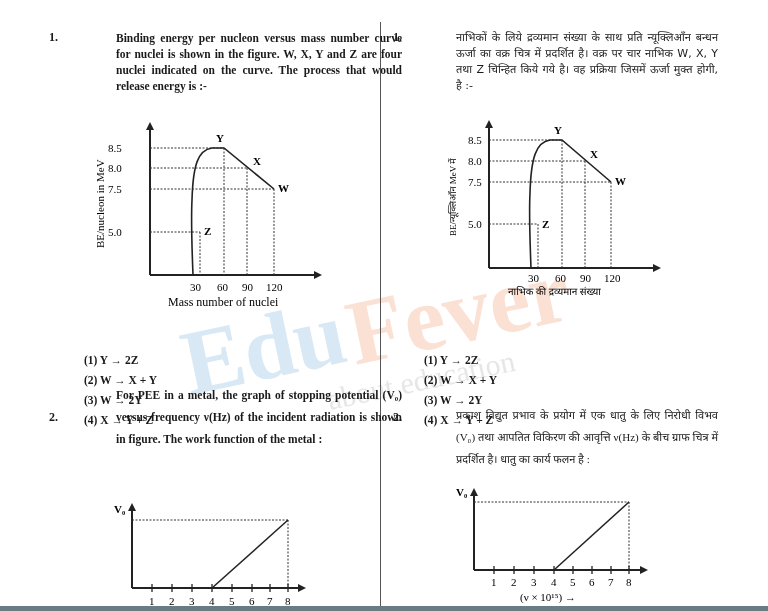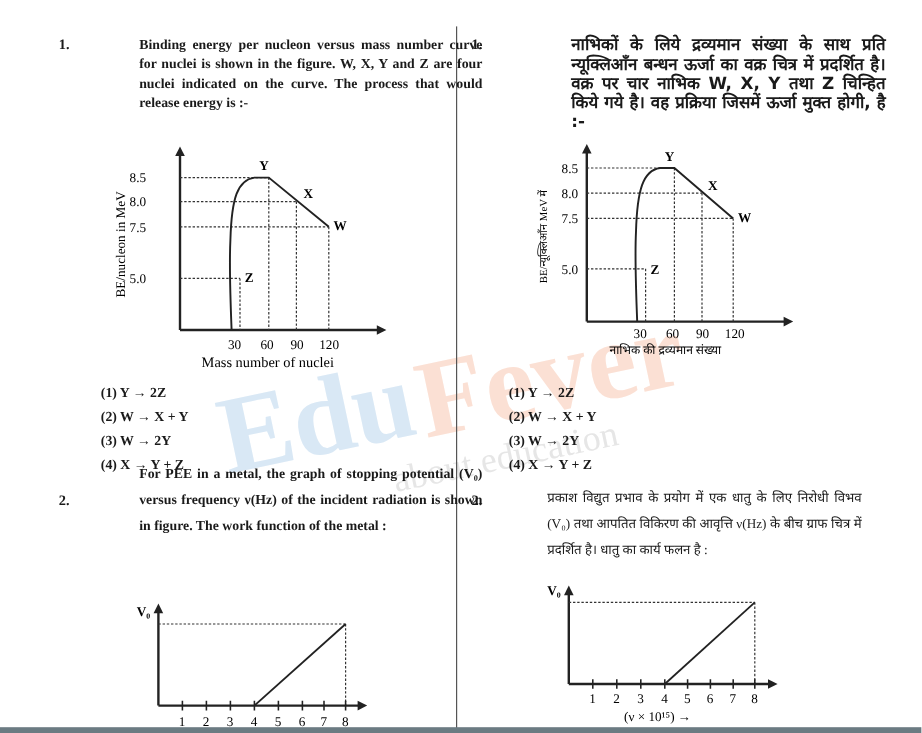--- a/index.html
+++ b/index.html
@@ -3,21 +3,21 @@
 <meta charset="utf-8">
 <style>
   html, body { margin:0; padding:0; }
   body { width:768px; height:611px; background:#ffffff; position:relative; overflow:hidden;
          font-family:"Liberation Serif", "DejaVu Serif", serif; color:#1a1a1a; }
   .divider { position:absolute; left:380px; top:22px; width:1px; height:589px; background:#555; }
   .bottom-bar { position:absolute; left:0; top:606px; width:768px; height:5px; background:#6b7b82; }
   .qnum { position:absolute; font-weight:bold; font-size:12px; }
   .qtext { position:absolute; font-size:11.5px; font-weight:bold; line-height:16px; text-align:justify;margin-left:32px; }
   .qtext.loose { line-height:22px; }
-  .opts { position:absolute; font-size:11.5px; font-weight:bold; }
+  .opts { position:absolute; font-size:11.5px; font-weight:bold;margin-top:32px; }
   .opts div { height:20px; line-height:20px; }
   svg text { font-family:"Liberation Serif", "DejaVu Serif", serif; }
   .watermark { position:absolute; pointer-events:none; }
 </style>
 </head>
 <body>
 
 <svg class="watermark" style="left:150px;top:280px;" width="480" height="140">
   <text x="40" y="115" font-size="92" font-weight="bold" fill="#d9e8f5" transform="rotate(-12 40 115)" font-family="Liberation Sans, sans-serif">Edu</text>
   <text x="205" y="85" font-size="92" font-weight="bold" fill="#fbe0d4" transform="rotate(-12 205 85)" font-family="Liberation Sans, sans-serif">Fever</text>
@@ -103,21 +103,21 @@
     <text x="89" y="110">3</text>
     <text x="109" y="110">4</text>
     <text x="129" y="110">5</text>
     <text x="149" y="110">6</text>
     <text x="167" y="110">7</text>
     <text x="185" y="110">8</text>
   </g>
 </svg>
 
 <div class="qnum" style="left:393px;top:30px;">1.</div>
-<div class="qtext" style="left:444px;top:30px;width:262px;font-size:14px;font-family:'DejaVu Sans',sans-serif;font-weight:bold;">नाभिकों के लिये द्रव्यमान संख्या के साथ प्रति न्यूक्लिआँन बन्धन ऊर्जा का वक्र चित्र में प्रदर्शित है। वक्र पर चार नाभिक W, X, Y तथा Z चिन्हित किये गये है। वह प्रक्रिया जिसमें ऊर्जा मुक्त होगी, है :-</div>
+<div class="qtext" style="left:424px;top:30px;width:262px;font-size:11px;font-family:'DejaVu Sans',sans-serif;font-weight:normal;">नाभिकों के लिये द्रव्यमान संख्या के साथ प्रति न्यूक्लिआँन बन्धन ऊर्जा का वक्र चित्र में प्रदर्शित है। वक्र पर चार नाभिक W, X, Y तथा Z चिन्हित किये गये है। वह प्रक्रिया जिसमें ऊर्जा मुक्त होगी, है :-</div>
 
 <svg style="position:absolute;left:430px;top:118px;" width="250" height="180">
   <line x1="59" y1="8" x2="59" y2="150" stroke="#222" stroke-width="2"></line>
   <polygon points="55,10 63,10 59,2" fill="#222"></polygon>
   <line x1="59" y1="150" x2="225" y2="150" stroke="#222" stroke-width="2"></line>
   <polygon points="223,146 223,154 231,150" fill="#222"></polygon>
   <g stroke="#333" stroke-width="1" stroke-dasharray="2,1.5">
     <line x1="59" y1="22" x2="132" y2="22"></line>
       <line x1="59" y1="43" x2="155" y2="43"></line>
       <line x1="59" y1="64" x2="181" y2="64"></line>

